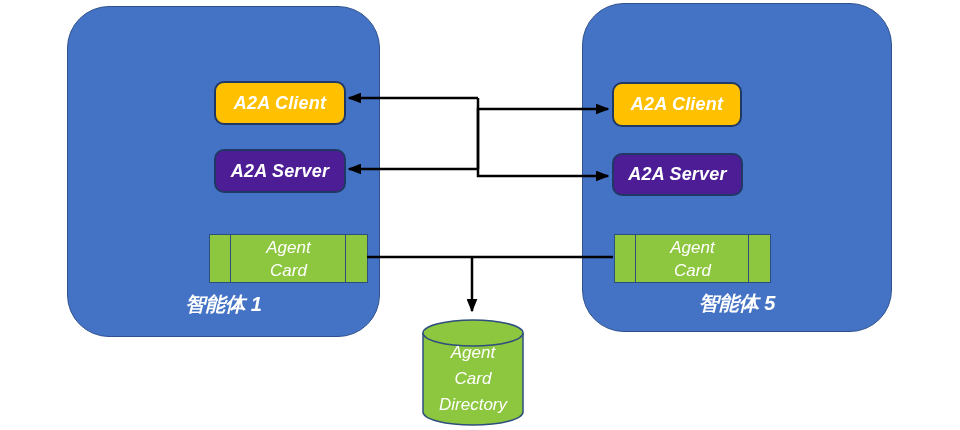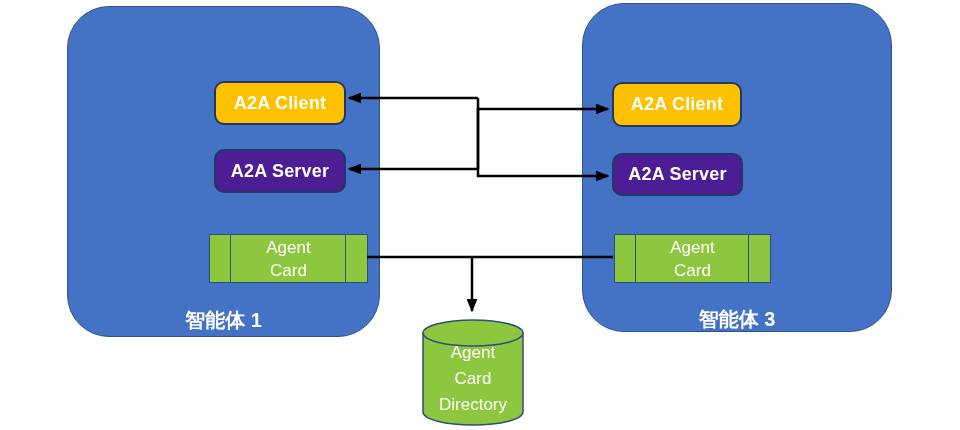--- a/index.html
+++ b/index.html
@@ -2,20 +2,21 @@
 <html><head>
 <meta charset="utf-8">
 <style>
   html, body { margin: 0; padding: 0; background: #ffffff; }
   .canvas {
     position: relative;
     width: 960px; height: 430px;
     background: #ffffff;
     font-family: "Liberation Sans", sans-serif;
     overflow: hidden;
+    font-style: italic;
   }
   .agent-box {
     position: absolute;
     background: #4472C4;
     border: 1.5px solid #2F528F;
     border-radius: 42px;
     box-sizing: border-box;
   }
   .agent-box.a1 { left: 67px; top: 6px;  width: 313px; height: 331px; }
   .agent-box.a2 { left: 582px; top: 3px; width: 310px; height: 329px; }
@@ -66,21 +67,20 @@
   .card .divider.left  { left: 20px; }
   .card .divider.right { right: 21px; }
 
   .agent-label {
     position: absolute;
     left: 0; right: 0;
     text-align: center;
     color: #ffffff;
     font-weight: bold;
     font-size: 20px;
-    margin-top: 16px;
   }
   .a1 .agent-label { top: 284px; }
   .a2 .agent-label { top: 286px; }
 
   .multiline { white-space: pre-line; }
 
   .connector-layer {
     position: absolute; left: 0; top: 0;
     width: 960px; height: 430px;
     pointer-events: none;
@@ -122,21 +122,21 @@
     </div>
     <div class="node server">
       <span>A2A Server</span>
     </div>
     <div class="card">
       <div class="divider left"></div>
       <div class="divider right"></div>
       <span class="multiline">Agent
 Card</span>
     </div>
-    <div class="agent-label">智能体 3</div>
+    <div class="agent-label">智能体 5</div>
   </div>
 
   <svg class="connector-layer" width="960" height="430" viewBox="0 0 960 430" xmlns="http://www.w3.org/2000/svg">
     <defs>
       <marker id="arrow" viewBox="0 0 10 8" refX="9" refY="4" markerWidth="5.5" markerHeight="4.4" orient="auto">
         <path d="M0,0 L10,4 L0,8 z" fill="#000000"></path>
       </marker>
     </defs>
 
     <path d="M478,98 L349,98" stroke="#000000" stroke-width="2.5" fill="none" marker-end="url(#arrow)"></path>

